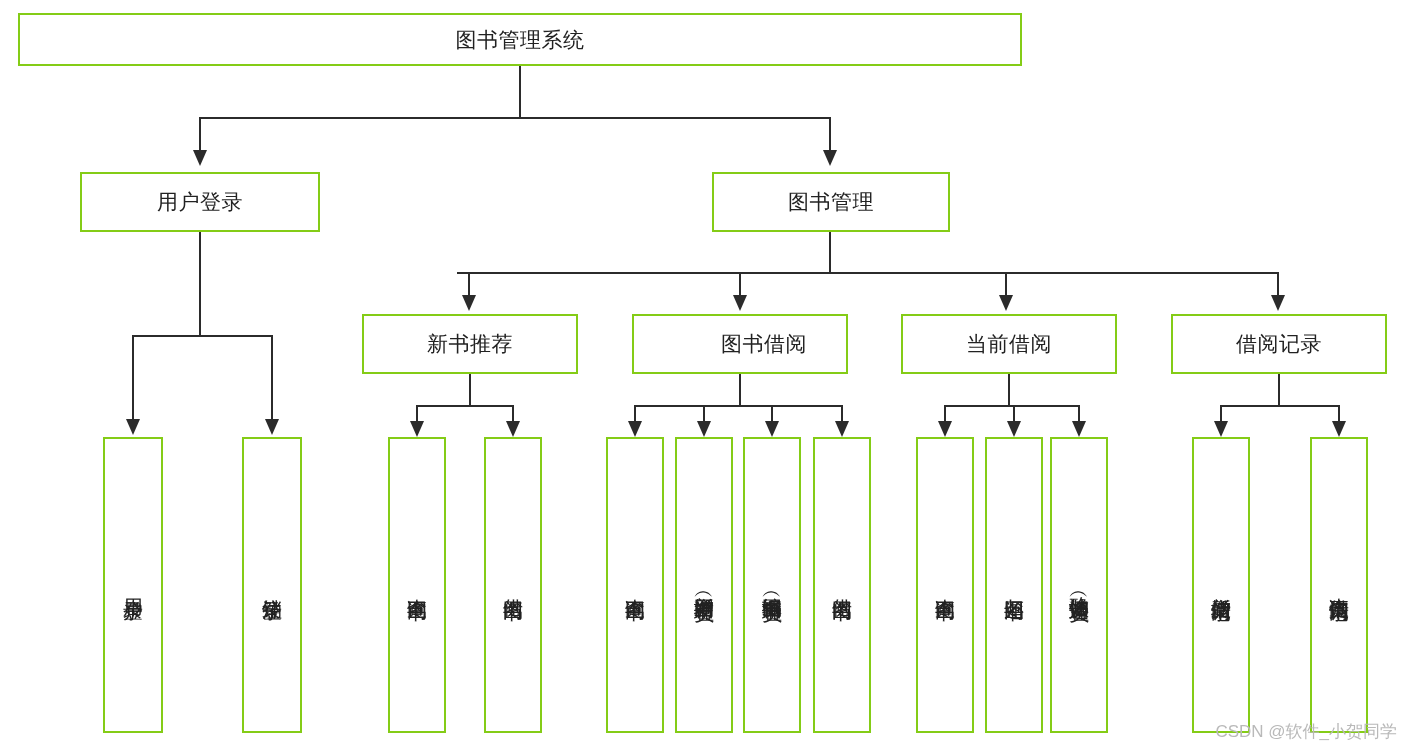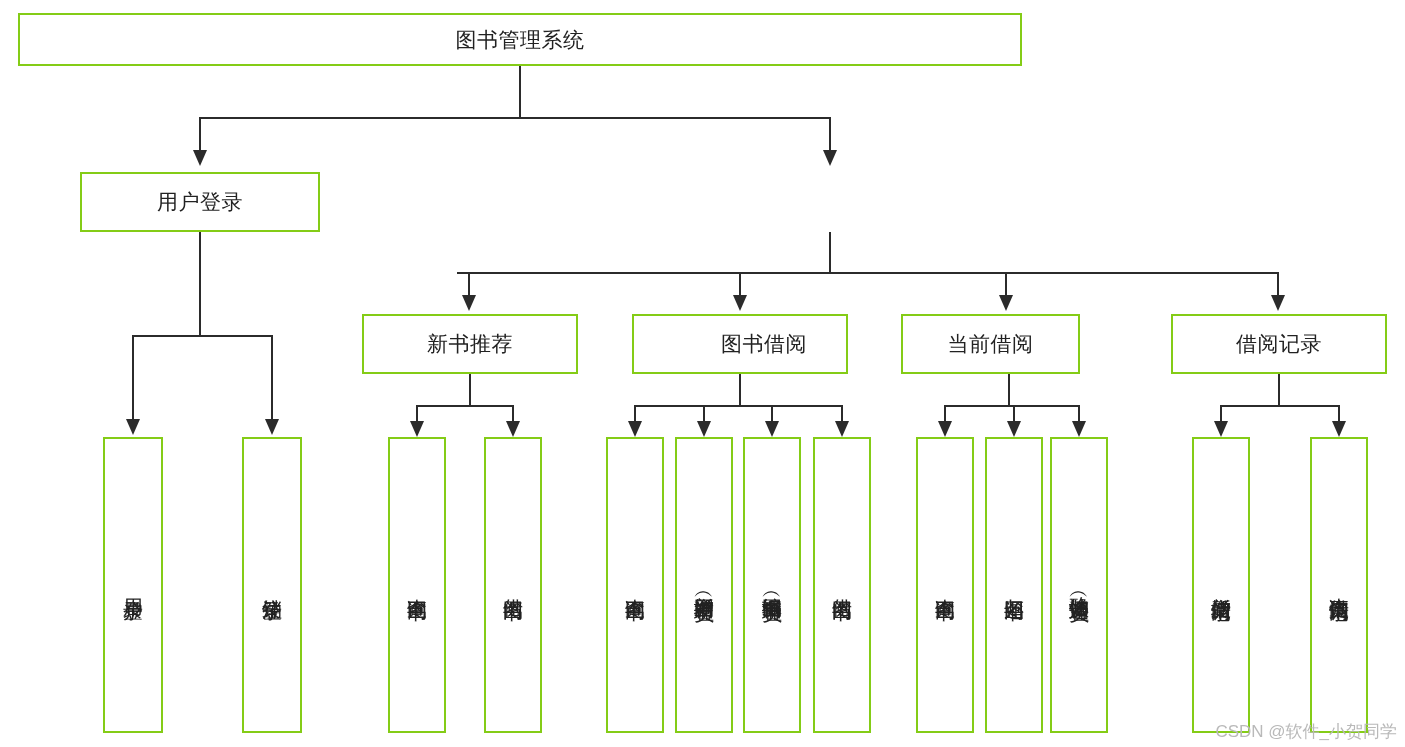--- a/index.html
+++ b/index.html
@@ -82,20 +82,23 @@
   <div class="edge edge-v" style="left:519px; top:66px; width:2px; height:52px;"></div>
   <div class="edge edge-h" style="left:199px; top:117px; width:632px; height:2px;"></div>
   <div class="edge edge-v" style="left:199px; top:117px; width:2px; height:36px;"></div>
   <div class="arrow" style="left:193px; top:150px;"></div>
   <div class="edge edge-v" style="left:829px; top:117px; width:2px; height:36px;"></div>
   <div class="arrow" style="left:823px; top:150px;"></div>
 
   <div class="node node-h" style="left:80px; top:172px; width:240px; height:60px;">
     <span>用户登录</span>
   </div>
+  <div class="node node-h" style="left:712px; top:172px; width:238px; height:60px;">
+    <span>图书管理</span>
+  </div>
 
   <div class="edge edge-v" style="left:199px; top:232px; width:2px; height:104px;"></div>
   <div class="edge edge-h" style="left:132px; top:335px; width:139px; height:2px;"></div>
   <div class="edge edge-v" style="left:132px; top:335px; width:2px; height:86px;"></div>
   <div class="arrow" style="left:126px; top:419px;"></div>
   <div class="edge edge-v" style="left:271px; top:335px; width:2px; height:86px;"></div>
   <div class="arrow" style="left:265px; top:419px;"></div>
 
   <div class="edge edge-v" style="left:829px; top:232px; width:2px; height:41px;"></div>
   <div class="edge edge-h" style="left:457px; top:272px; width:822px; height:2px;"></div>
@@ -107,21 +110,21 @@
   <div class="arrow" style="left:999px; top:295px;"></div>
   <div class="edge edge-v" style="left:1277px; top:272px; width:2px; height:25px;"></div>
   <div class="arrow" style="left:1271px; top:295px;"></div>
 
   <div class="node node-h" style="left:362px; top:314px; width:216px; height:60px;text-align:center;">
     <span>新书推荐</span>
   </div>
   <div class="node node-h" style="left:632px; top:314px; width:216px; height:60px;padding-left:48px;">
     <span>图书借阅</span>
   </div>
-  <div class="node node-h" style="left:901px; top:314px; width:179px; height:60px;">
+  <div class="node node-h" style="left:901px; top:314px; width:216px; height:60px;">
     <span>当前借阅</span>
   </div>
   <div class="node node-h" style="left:1171px; top:314px; width:216px; height:60px;">
     <span>借阅记录</span>
   </div>
 
   <div class="edge edge-v" style="left:469px; top:374px; width:2px; height:32px;"></div>
   <div class="edge edge-h" style="left:416px; top:405px; width:98px; height:2px;"></div>
   <div class="edge edge-v" style="left:416px; top:405px; width:2px; height:18px;"></div>
   <div class="arrow" style="left:410px; top:421px;"></div>

